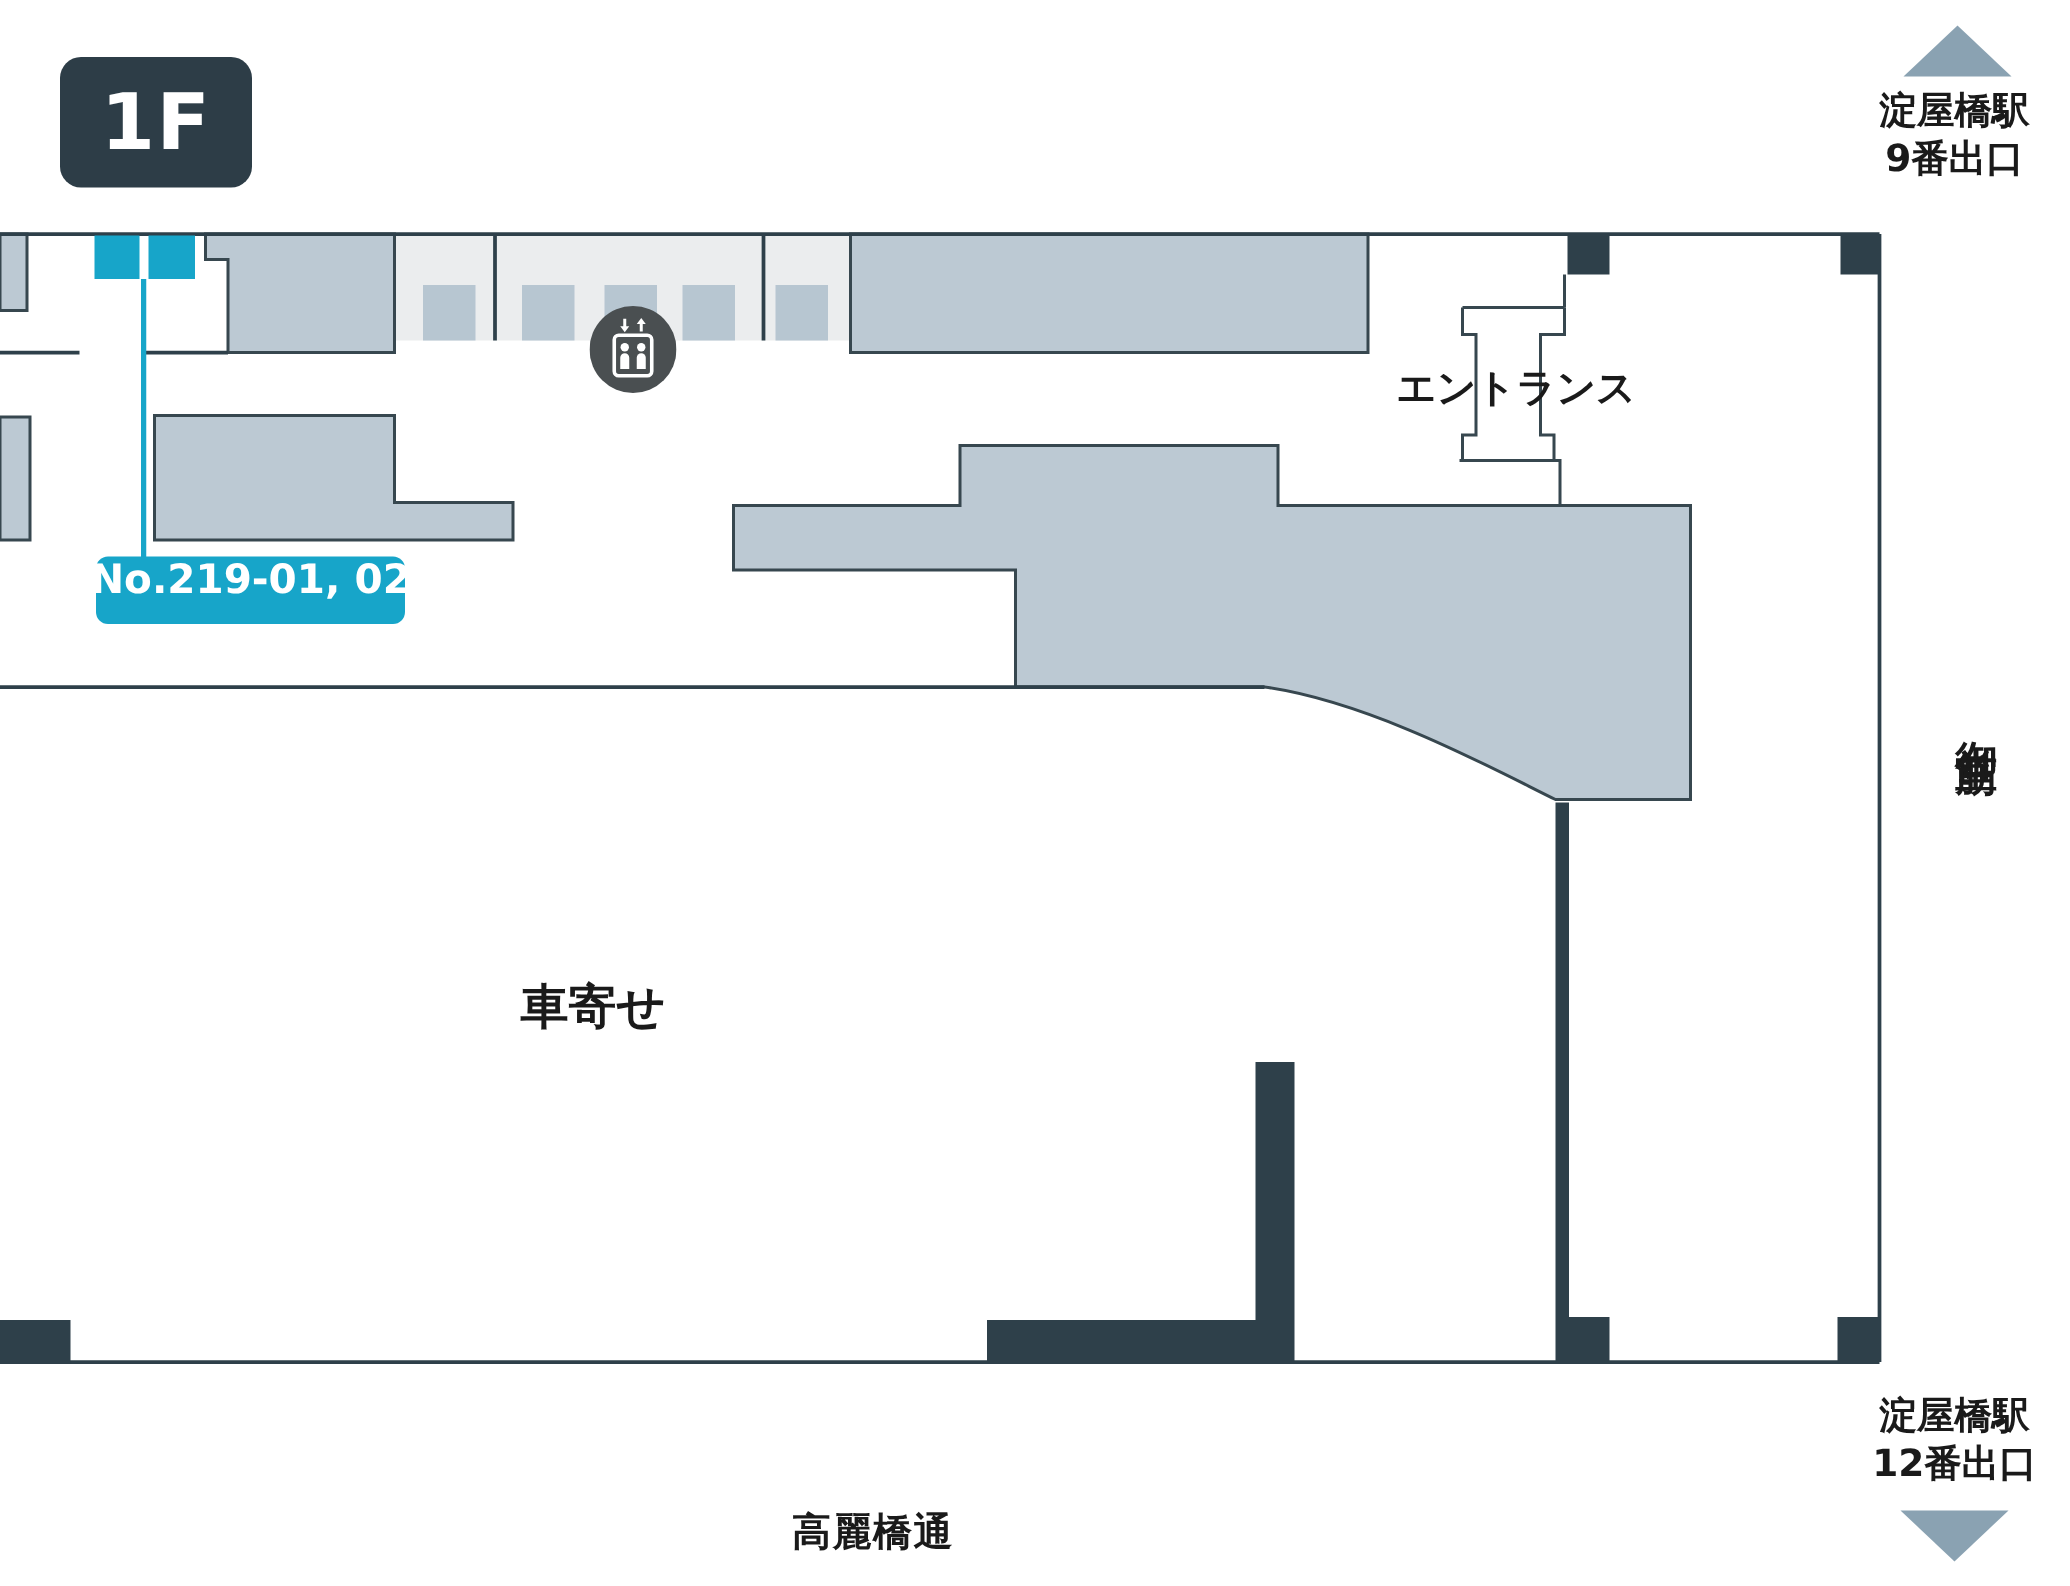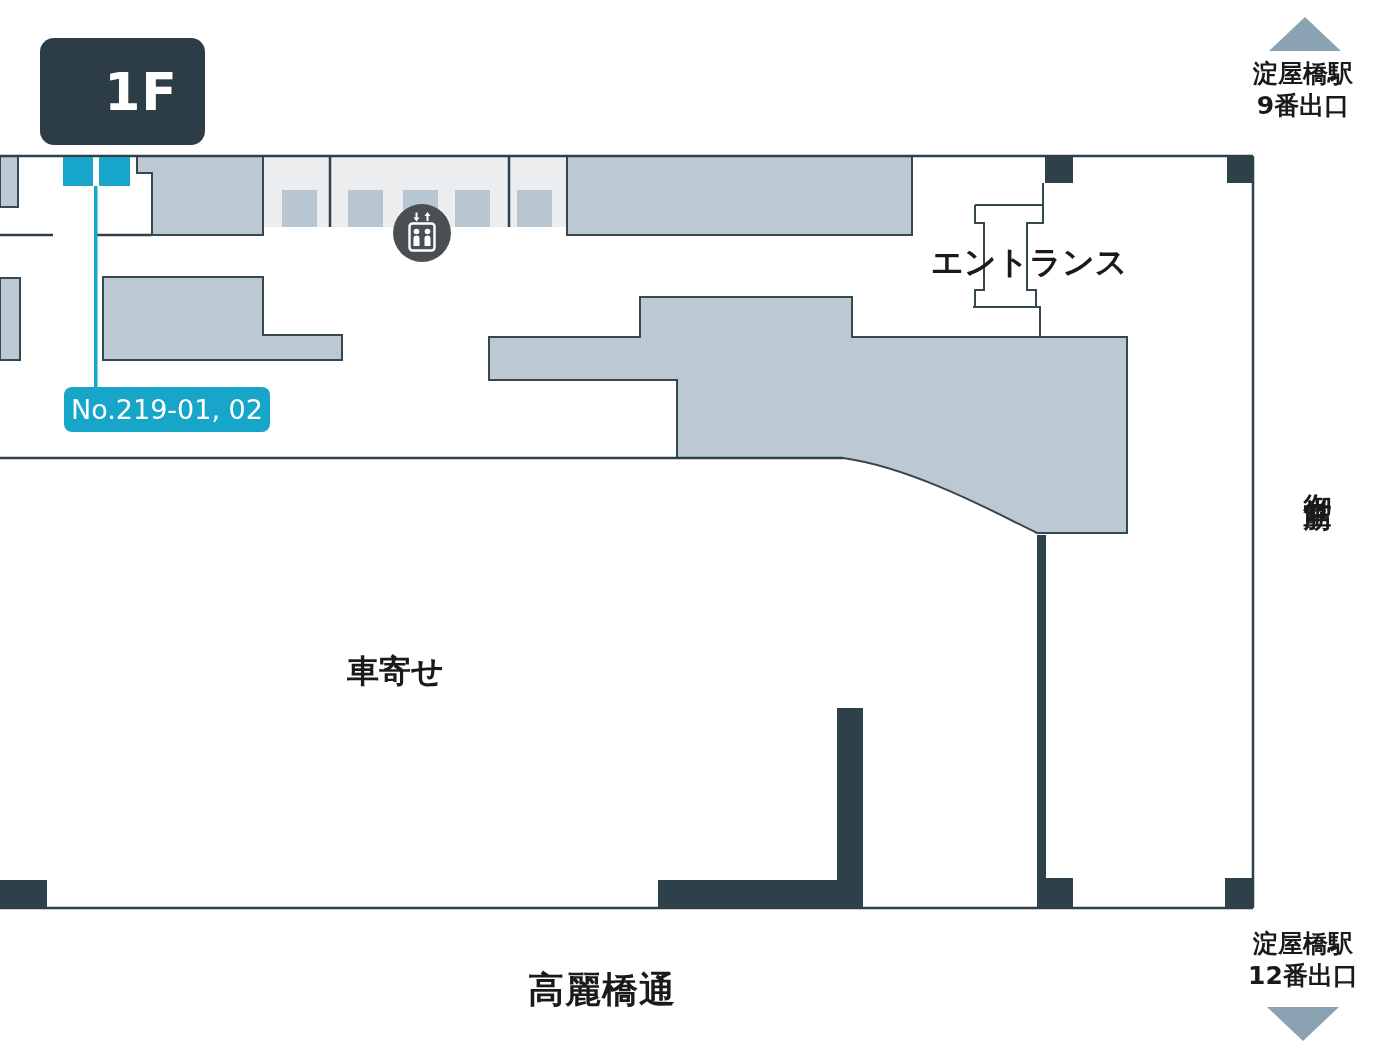--- a/index.html
+++ b/index.html
@@ -3,34 +3,34 @@
 <meta charset="utf-8">
 <style>
   html,body{margin:0;padding:0;background:#ffffff;}
   #stage{
     position:relative;width:1380px;height:1057px;overflow:hidden;background:#ffffff;
     font-family:"DejaVu Sans","Liberation Sans",sans-serif;color:#1a1a1a;
   }
   .abs{position:absolute;}
   #plan-svg{position:absolute;left:0;top:0;}
   .floor-badge{
-    left:40px;top:38px;width:128px;height:107px;background:#2d3d47;border-radius:14px;
+    left:40px;top:38px;width:128px;height:87px;background:#2d3d47;border-radius:14px;
     display:flex;align-items:center;justify-content:center;
-    color:#ffffff;font-size:52px;font-weight:700;letter-spacing:1px;padding-left:37px;
+    color:#ffffff;font-size:52px;font-weight:700;letter-spacing:1px;
   }
   .marker-label{
-    left:64px;top:387px;width:206px;height:45px;background:#17a5c9;border-radius:8px;
-    display:flex;align-items:center;justify-content:center;
-    color:#ffffff;font-size:27px;font-weight:400;white-space:nowrap;
+    left:64px;top:371px;width:206px;height:45px;background:#17a5c9;border-radius:8px;
+    display:flex;align-items:flex-start;justify-content:center;
+    color:#ffffff;font-size:27px;font-weight:700;white-space:nowrap;
   }
   .jp-label{white-space:nowrap;font-weight:600;color:#1a1a1a;}
   .lbl-elevator{left:296px;top:265px;font-size:28px;}
-  .lbl-entrance{left:931px;top:241px;font-size:32px;}
+  .lbl-entrance{left:931px;top:241px;font-size:26px;}
   .lbl-driveway{left:347px;top:650px;font-size:32px;}
-  .lbl-street-bottom{left:528px;top:966px;font-size:36px;letter-spacing:1px;}
+  .lbl-street-bottom{left:528px;top:1004px;font-size:26px;letter-spacing:1px;}
   .lbl-street-right{
     left:1298px;top:472px;font-size:28px;
     writing-mode:vertical-rl;text-orientation:upright;letter-spacing:4px;
   }
   .exit-block{width:160px;text-align:center;font-size:25px;font-weight:700;line-height:1.26;}
   .exit-top{left:1223px;top:58px;}
   .exit-bottom{left:1223px;top:928px;}
   .tri{width:0;height:0;}
   .tri-up{
     left:1269px;top:17px;

